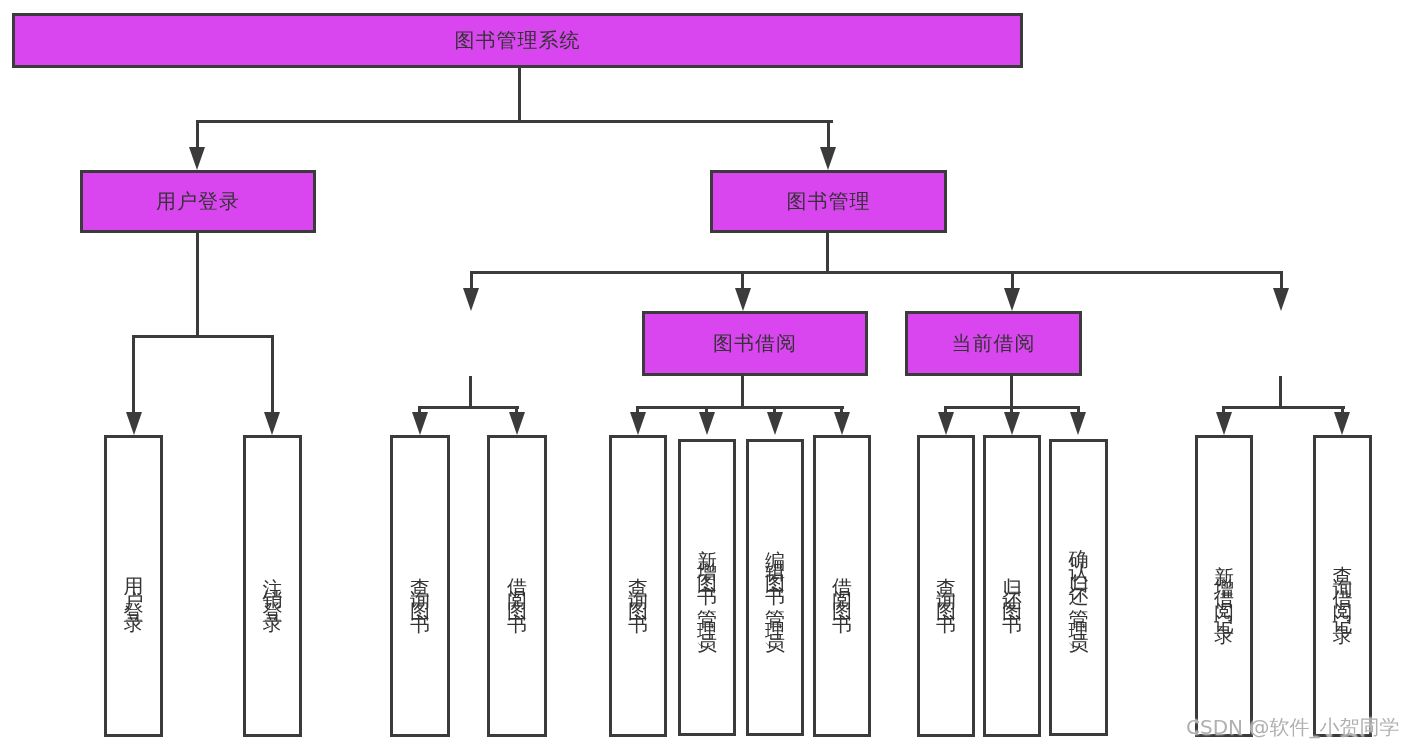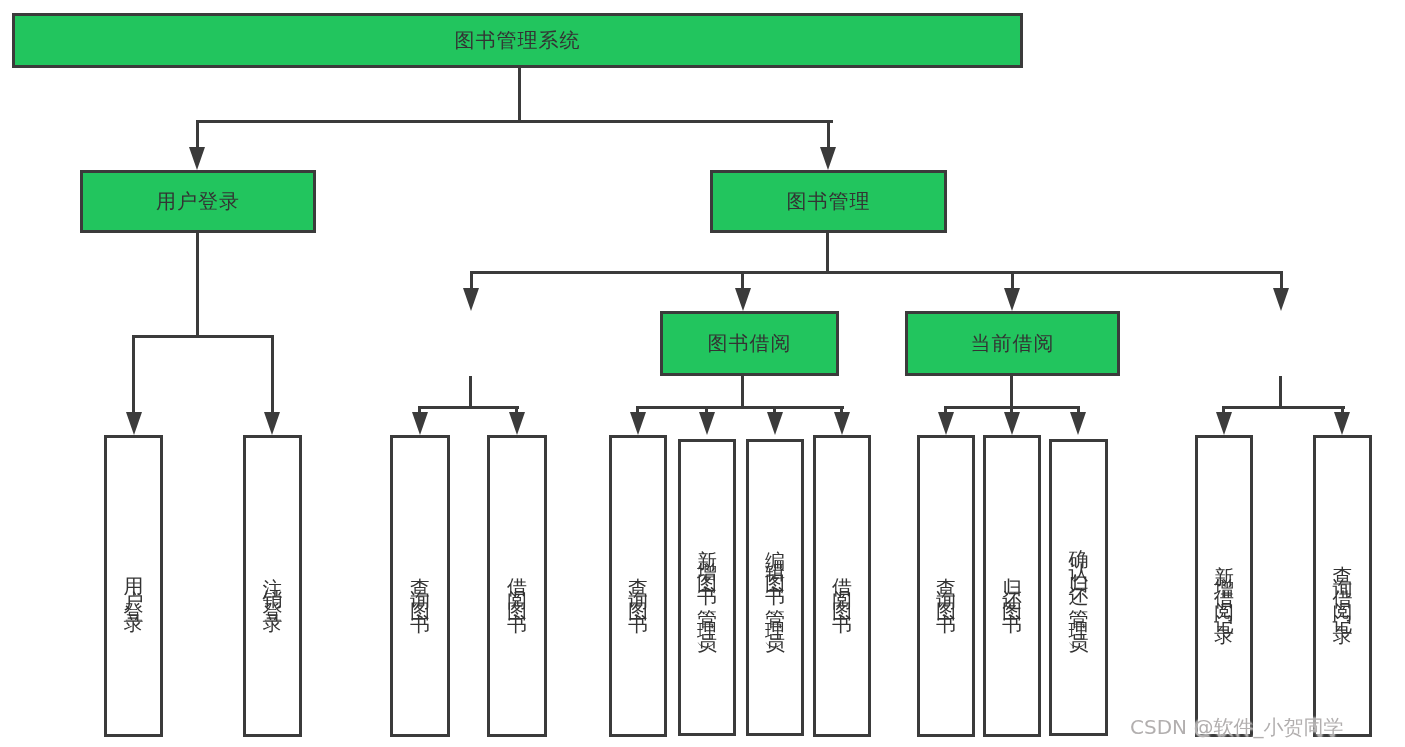--- a/index.html
+++ b/index.html
@@ -6,21 +6,21 @@
   html,body { background:#ffffff; }
   body {
     width:1405px; height:747px;
     font-family:"DejaVu Sans","Liberation Sans",sans-serif;
     position:relative; overflow:hidden;
   }
   .canvas { position:absolute; left:0; top:0; width:1405px; height:747px; background:#fff; }
 
   
   .node {
-    position:absolute; background:#22c55e;
+    position:absolute; background:#d946ef;
     border:3px solid #3b3b3b;
     display:flex; align-items:center; justify-content:center;
     color:#333; font-size:20px; letter-spacing:1px;
     white-space:nowrap;
   }
   .leaf {
     position:absolute; background:#fff;
     border:3px solid #3b3b3b;
     display:flex; align-items:center; justify-content:center;
     overflow:hidden;
@@ -35,21 +35,21 @@
   .hline, .vline { position:absolute; background:#3b3b3b; }
   .arrow {
     position:absolute; width:0; height:0;
     border-left:8px solid transparent;
     border-right:8px solid transparent;
     border-top:23px solid #3b3b3b;
   }
 
   
   .watermark {
-    position:absolute; left:1130px; top:714px;
+    position:absolute; left:1186px; top:714px;
     font-size:20px; color:#b2afaf; white-space:nowrap; z-index:20;
     text-shadow:1px 1px 2px rgba(255,255,255,.95), -1px -1px 2px rgba(255,255,255,.95);
   }
 </style>
 </head>
 <body>
 
 <div class="canvas">
 
   <div class="node" style="left:12px; top:13px; width:1011px; height:55px;">
@@ -87,24 +87,24 @@
     <div class="vline" style="left:470px; top:271px; width:3px; height:22px;"></div>
     <div class="arrow" style="left:463px; top:288px;"></div>
     <div class="vline" style="left:741px; top:271px; width:3px; height:22px;"></div>
     <div class="arrow" style="left:735px; top:288px;"></div>
     <div class="vline" style="left:1011px; top:271px; width:3px; height:22px;"></div>
     <div class="arrow" style="left:1004px; top:288px;"></div>
     <div class="vline" style="left:1280px; top:271px; width:3px; height:22px;"></div>
     <div class="arrow" style="left:1273px; top:288px;"></div>
   </div>
 
-  <div class="node" style="left:660px; top:311px; width:179px; height:65px;">
+  <div class="node" style="left:642px; top:311px; width:226px; height:65px;">
     <span>图书借阅</span>
   </div>
-  <div class="node" style="left:905px; top:311px; width:215px; height:65px;">
+  <div class="node" style="left:905px; top:311px; width:177px; height:65px;">
     <span>当前借阅</span>
   </div>
 
   <div>
     <div class="vline" style="left:469px; top:376px; width:3px; height:33px;"></div>
     <div class="hline" style="left:418px; top:406px; width:101px; height:3px;"></div>
     <div class="vline" style="left:418px; top:406px; width:3px; height:12px;"></div>
     <div class="arrow" style="left:412px; top:412px;"></div>
     <div class="vline" style="left:515px; top:406px; width:3px; height:12px;"></div>
     <div class="arrow" style="left:509px; top:412px;"></div>

